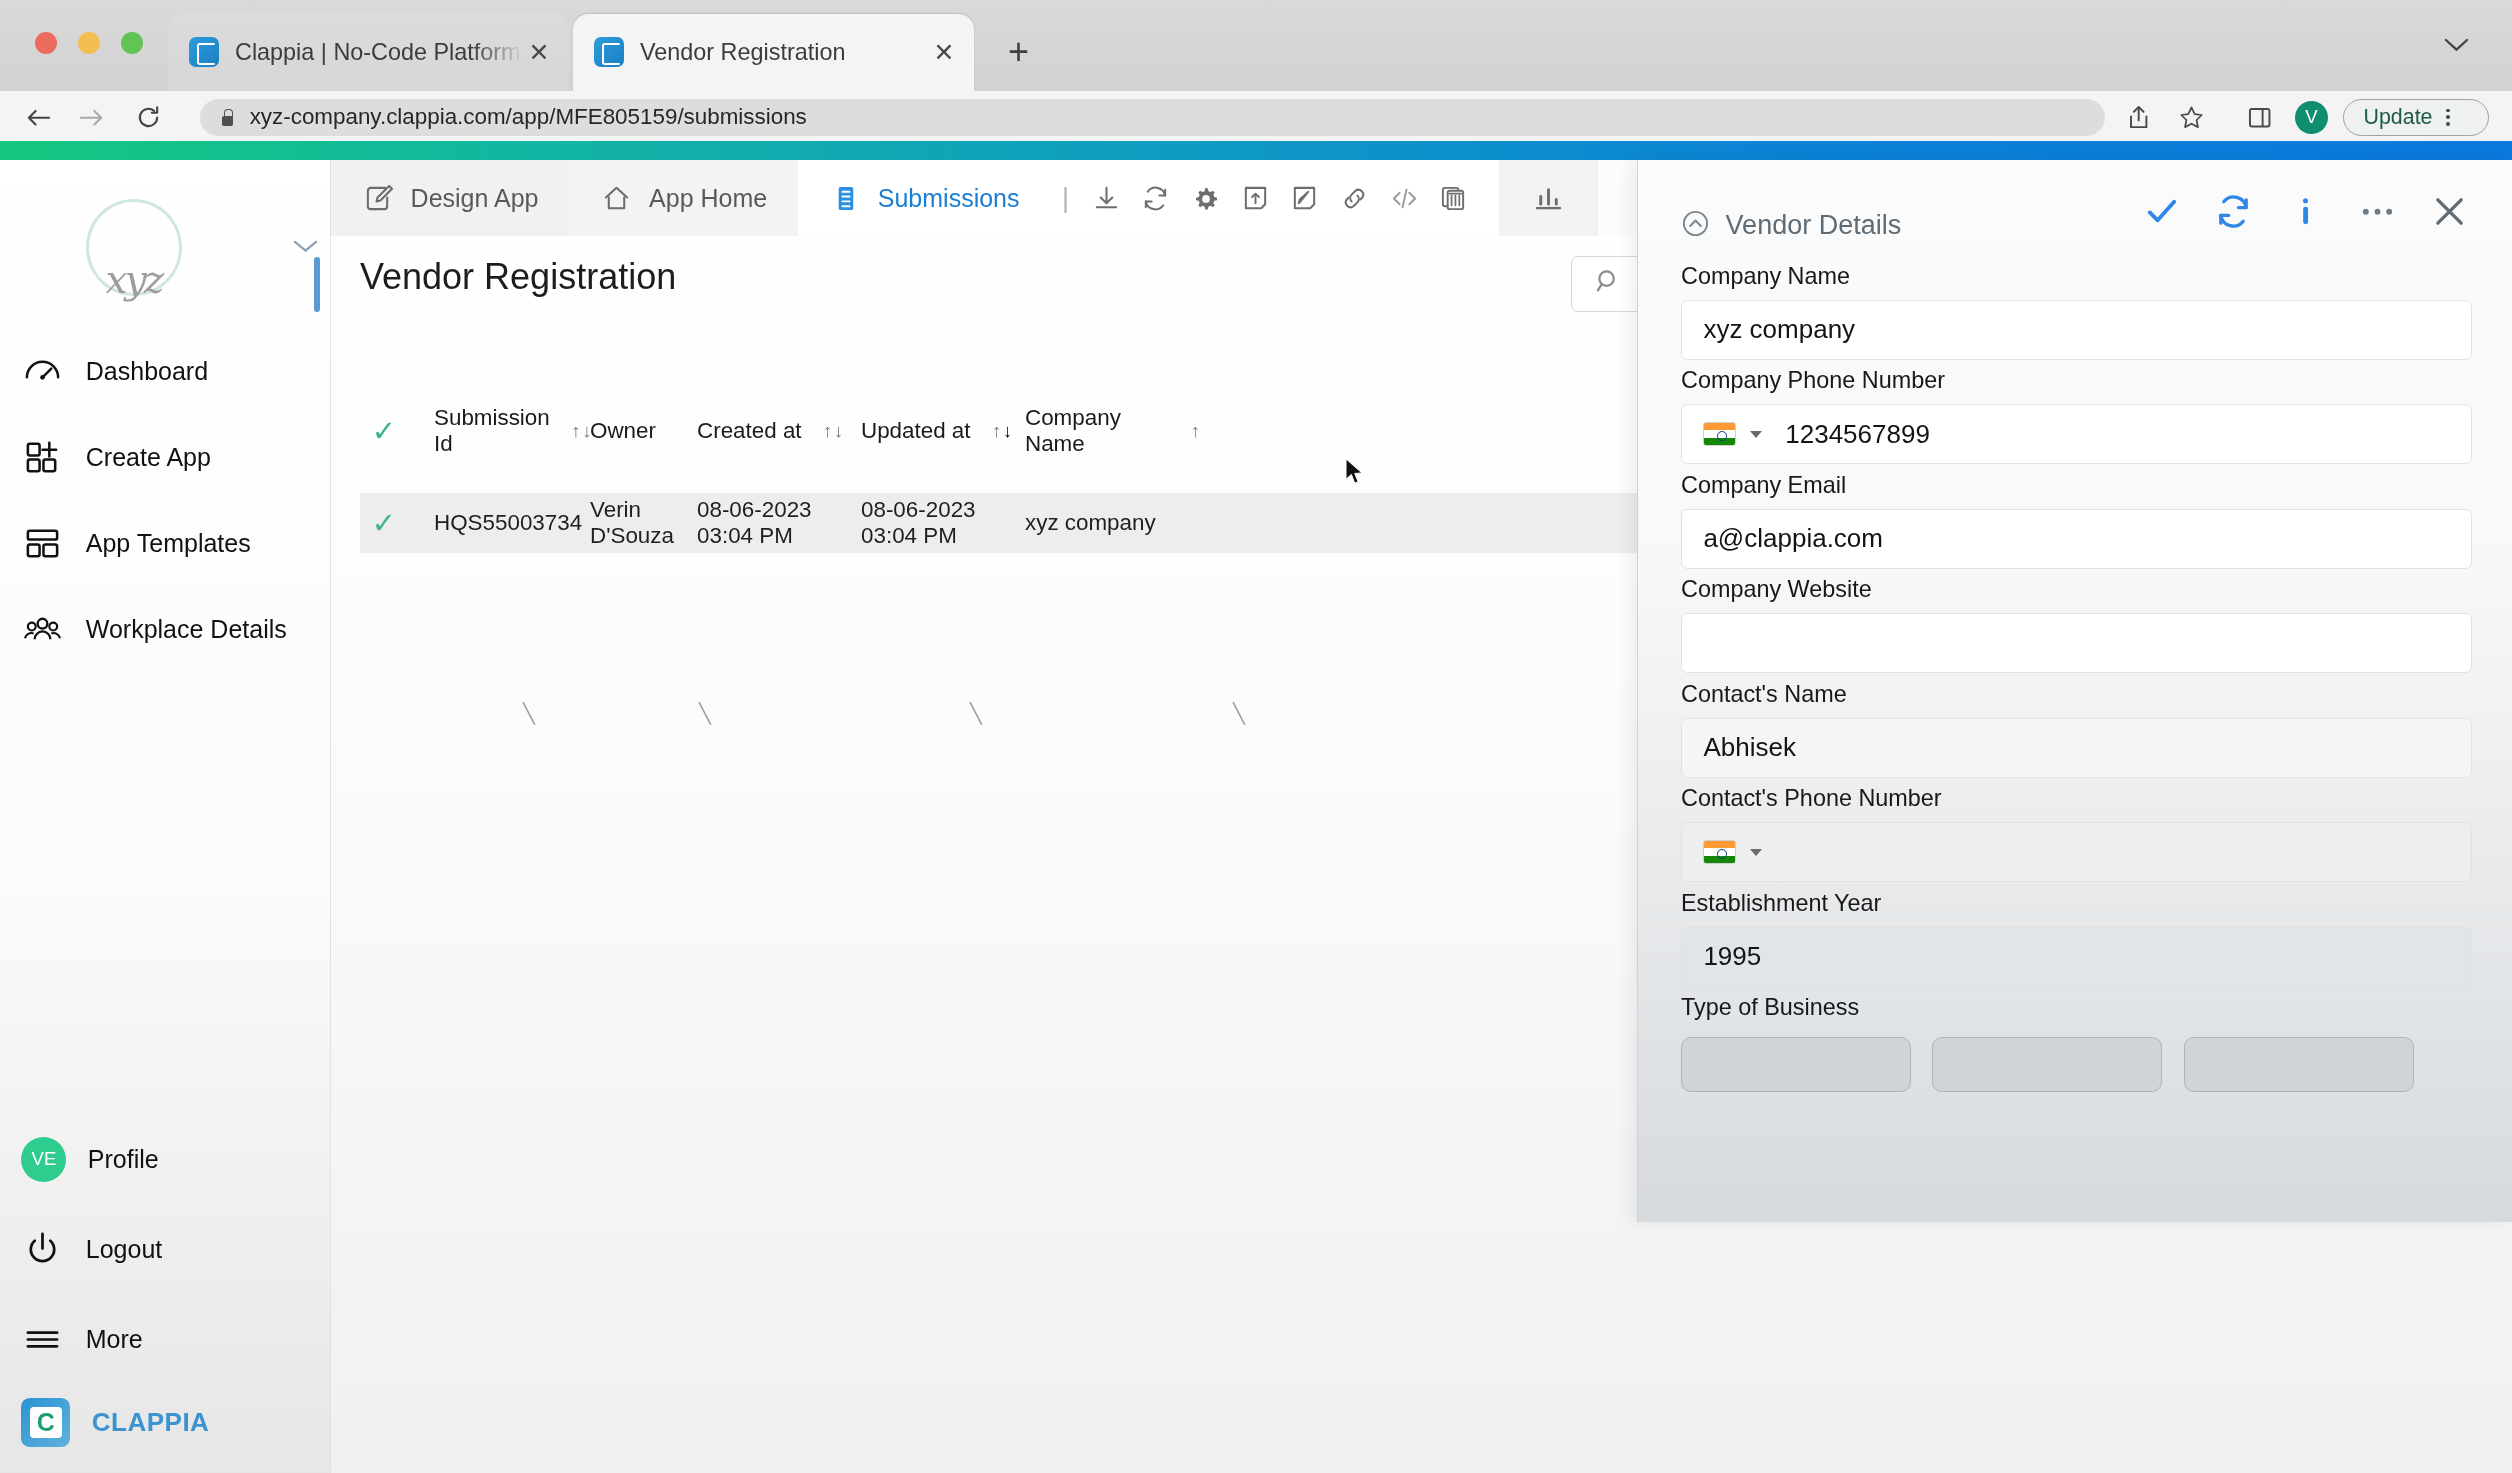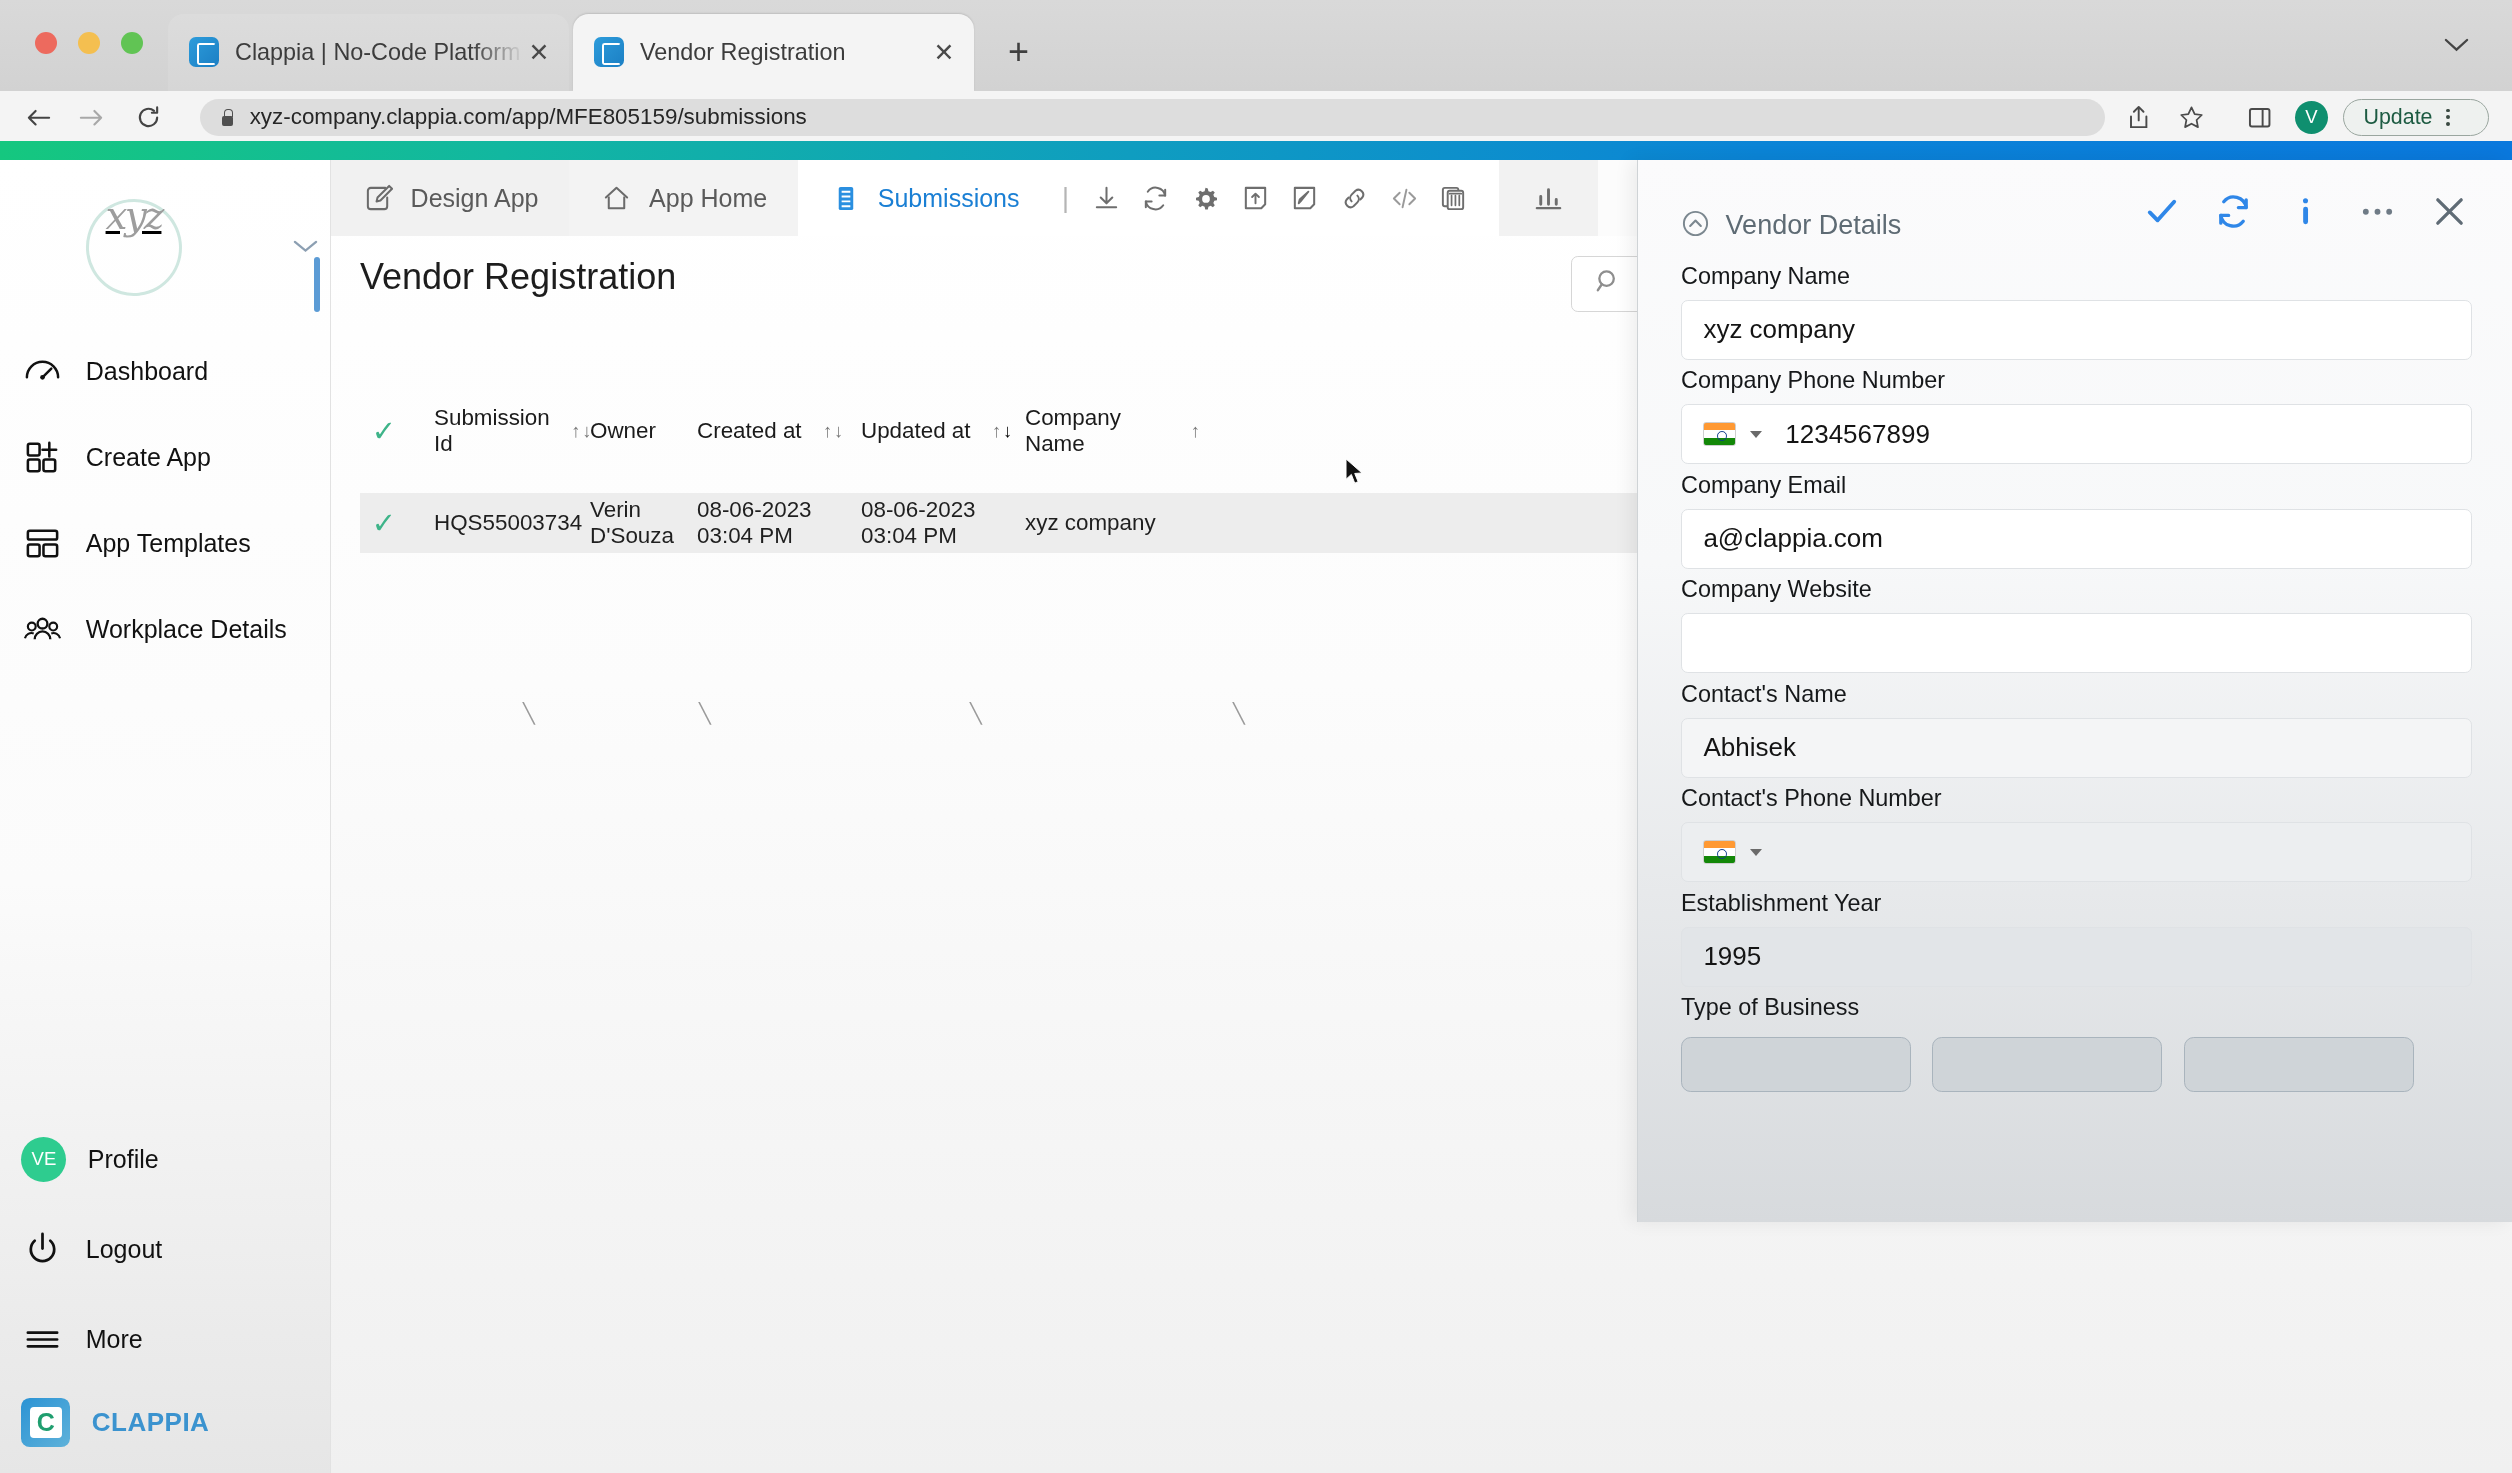--- a/index.html
+++ b/index.html
@@ -66,21 +66,21 @@
       background:linear-gradient(90deg,#15c77f 0%,#12b7a0 20%,#0f9dc0 45%,#0b84d6 70%,#0a78dd 100%); }
 
   .app { position:absolute; left:0; top:160px; width:2512px; height:1314px; background:#fff; }
 
   
   .sidebar { position:absolute; left:0; top:0; width:331px; height:100%;
       background:linear-gradient(180deg,#ffffff 0%,#fbfbfb 55%,#e6e6e6 100%);
       border-right:1px solid #e2e2e2; }
   .brandwrap { position:absolute; left:0; top:21.4px; width:331px; height:136px; }
   .brand-logo { position:absolute; left:76px; top:11.7px; width:115px; height:109px;
-      display:flex; align-items:flex-start; justify-content:center;text-decoration:underline; }
+      display:flex; align-items:flex-end; justify-content:center; }
   .brand-ring { position:absolute; inset:5.8px 9.7px; border:3.9px solid #cfe7e0; border-radius:50%;
       transform:rotate(-7deg); }
   .brand-text { position:relative; font-family:"DejaVu Serif", serif; font-size:39px;
       color:#9d9d9d; font-style:italic; letter-spacing:-2.9px; }
   .brand-chev { position:absolute; left:292px; top:57px; color:#8c9fb2; }
 
   .nav-list { position:absolute; left:0; top:168px; width:100%; }
   .nav-item { display:flex; align-items:center; height:86px; padding-left:21.4px; gap:21.4px; }
   .nav-ico { width:43px; height:43px; display:flex; align-items:center; justify-content:center;
       flex:0 0 auto; color:#111; }

